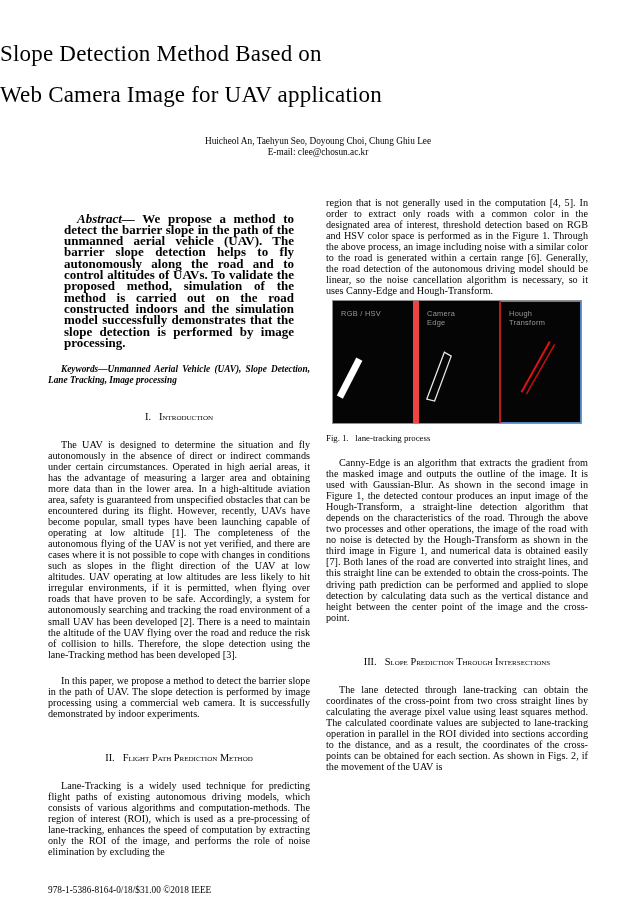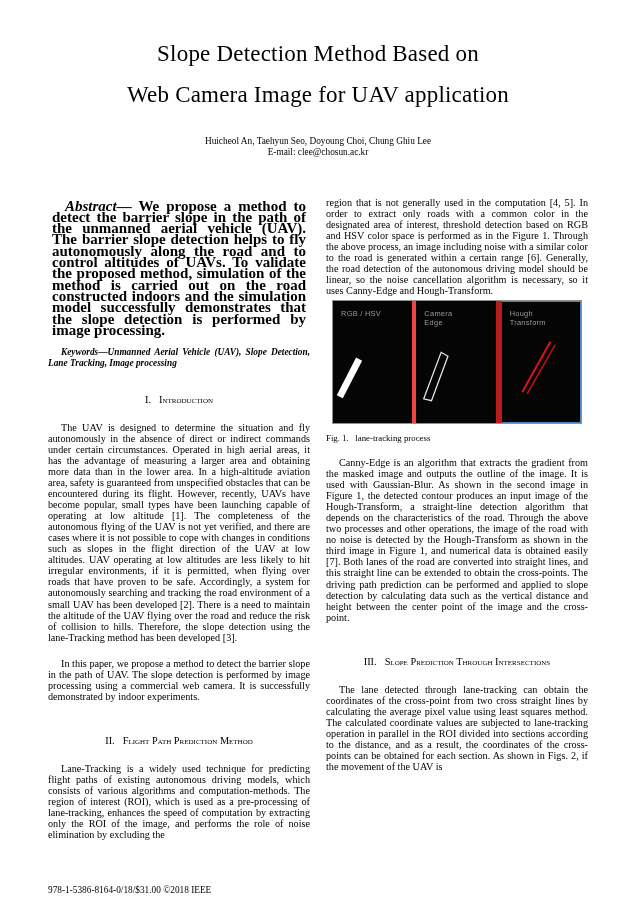--- a/index.html
+++ b/index.html
@@ -9,21 +9,21 @@
     margin:0 auto;
     background:#ffffff;
     color:#000;
     font-family:"Liberation Serif","DejaVu Serif",serif;
     overflow:hidden;
     box-sizing:border-box;
   }
   
   .title{
     margin:33px 0 0 0;
-    text-align:center;
+    text-align:left;
     font-size:23px;
     font-weight:normal;
     line-height:41px;
     letter-spacing:0.2px;
   }
   .authors{
     margin-top:21px;
     text-align:center;
     font-size:9.3px;
     line-height:10.8px;
@@ -31,22 +31,22 @@
   
   .columns{
     display:flex;
     gap:16px;
     padding:0 48px;
     margin-top:39px;
     text-align:justify;
   }
   .col{flex:1 1 0;min-width:0;}
   .abstract{
-    margin:4px;
-    font-size:15px;
+    margin:16px;
+    font-size:13px;
     font-weight:bold;
     line-height:11.3px;
     text-indent:13px;
   }
   .abstract .ab-label{font-style:italic;}
   .keywords{
     margin:11px 0 0 0;
     font-size:9.3px;
     font-weight:bold;
     font-style:italic;
@@ -78,23 +78,23 @@
     background:#000;
     border:1px solid #909090;
     display:flex;
     box-sizing:content-box;
   }
   .fig-panel{
     position:relative;
     flex:1 1 0;
     background:#050505;
   }
-  .fig-panel.p1{border-right:4px solid #ef4444;}
+  .fig-panel.p1{border-right:6px solid #ef4444;}
   .fig-panel.p3{
-    border-left:6px solid #b91c1c;
+    border-left:2px solid #b91c1c;
     box-shadow:inset -1px -1px 0 #4f81bd, inset 0 1px 0 #4f81bd;
   }
   .fig-label{
     position:absolute;top:8px;left:8px;
     font-family:"Liberation Sans","DejaVu Sans",sans-serif;
     font-size:7.4px;
     line-height:9px;
     color:#9a9a9a;
     white-space:pre-line;
     letter-spacing:0.3px;

